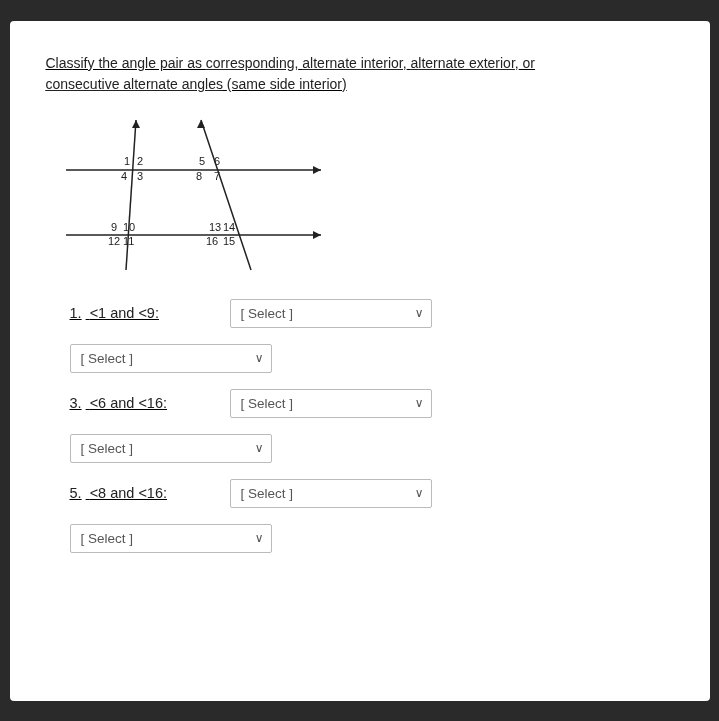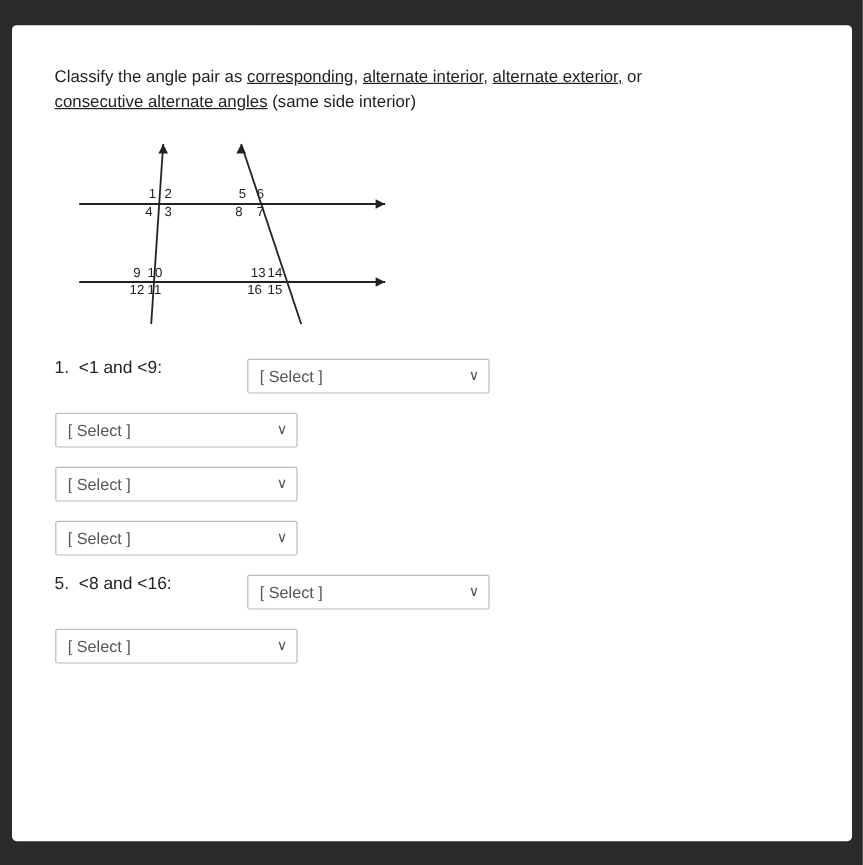--- a/index.html
+++ b/index.html
@@ -12,20 +12,21 @@
       min-height: 100vh;
       font-family: Arial, sans-serif;
     }
 
     .card {
       background: #ffffff;
       width: 700px;
       min-height: 680px;
       padding: 32px 36px 40px 36px;
       border-radius: 4px;
+      text-decoration: underline;
     }
 
     .instructions {
       font-size: 14px;
       color: #222;
       line-height: 1.5;
       margin-bottom: 20px;
     }
 
     .instructions span.underline {
@@ -41,24 +42,25 @@
     }
 
     .diagram-container svg {
       width: 280px;
       height: 160px;
     }
 
     
     .question-row {
       display: flex;
-      align-items: flex-start;
+      align-items: center;
       margin-bottom: 16px;
       font-size: 15px;
       color: #222;
+      margin-left: 24px;
     }
 
     .question-label {
       min-width: 160px;
       font-size: 14.5px;
     }
 
     .question-num {
       margin-right: 4px;
     }
@@ -168,20 +170,24 @@
           <option>[ Select ]</option>
           <option>corresponding</option>
           <option>alternate interior</option>
           <option>alternate exterior</option>
           <option>consecutive interior angles</option>
         </select>
       </div>
     </div>
 
     <div class="question-row">
+      <span class="question-label">
+        <span class="question-num">3.</span>
+        <span>&lt;6 and &lt;16:</span>
+      </span>
       <div class="select-wrapper">
         <select>
           <option>[ Select ]</option>
           <option>corresponding</option>
           <option>alternate interior</option>
           <option>alternate exterior</option>
           <option>consecutive interior angles</option>
         </select>
       </div>
     </div>

